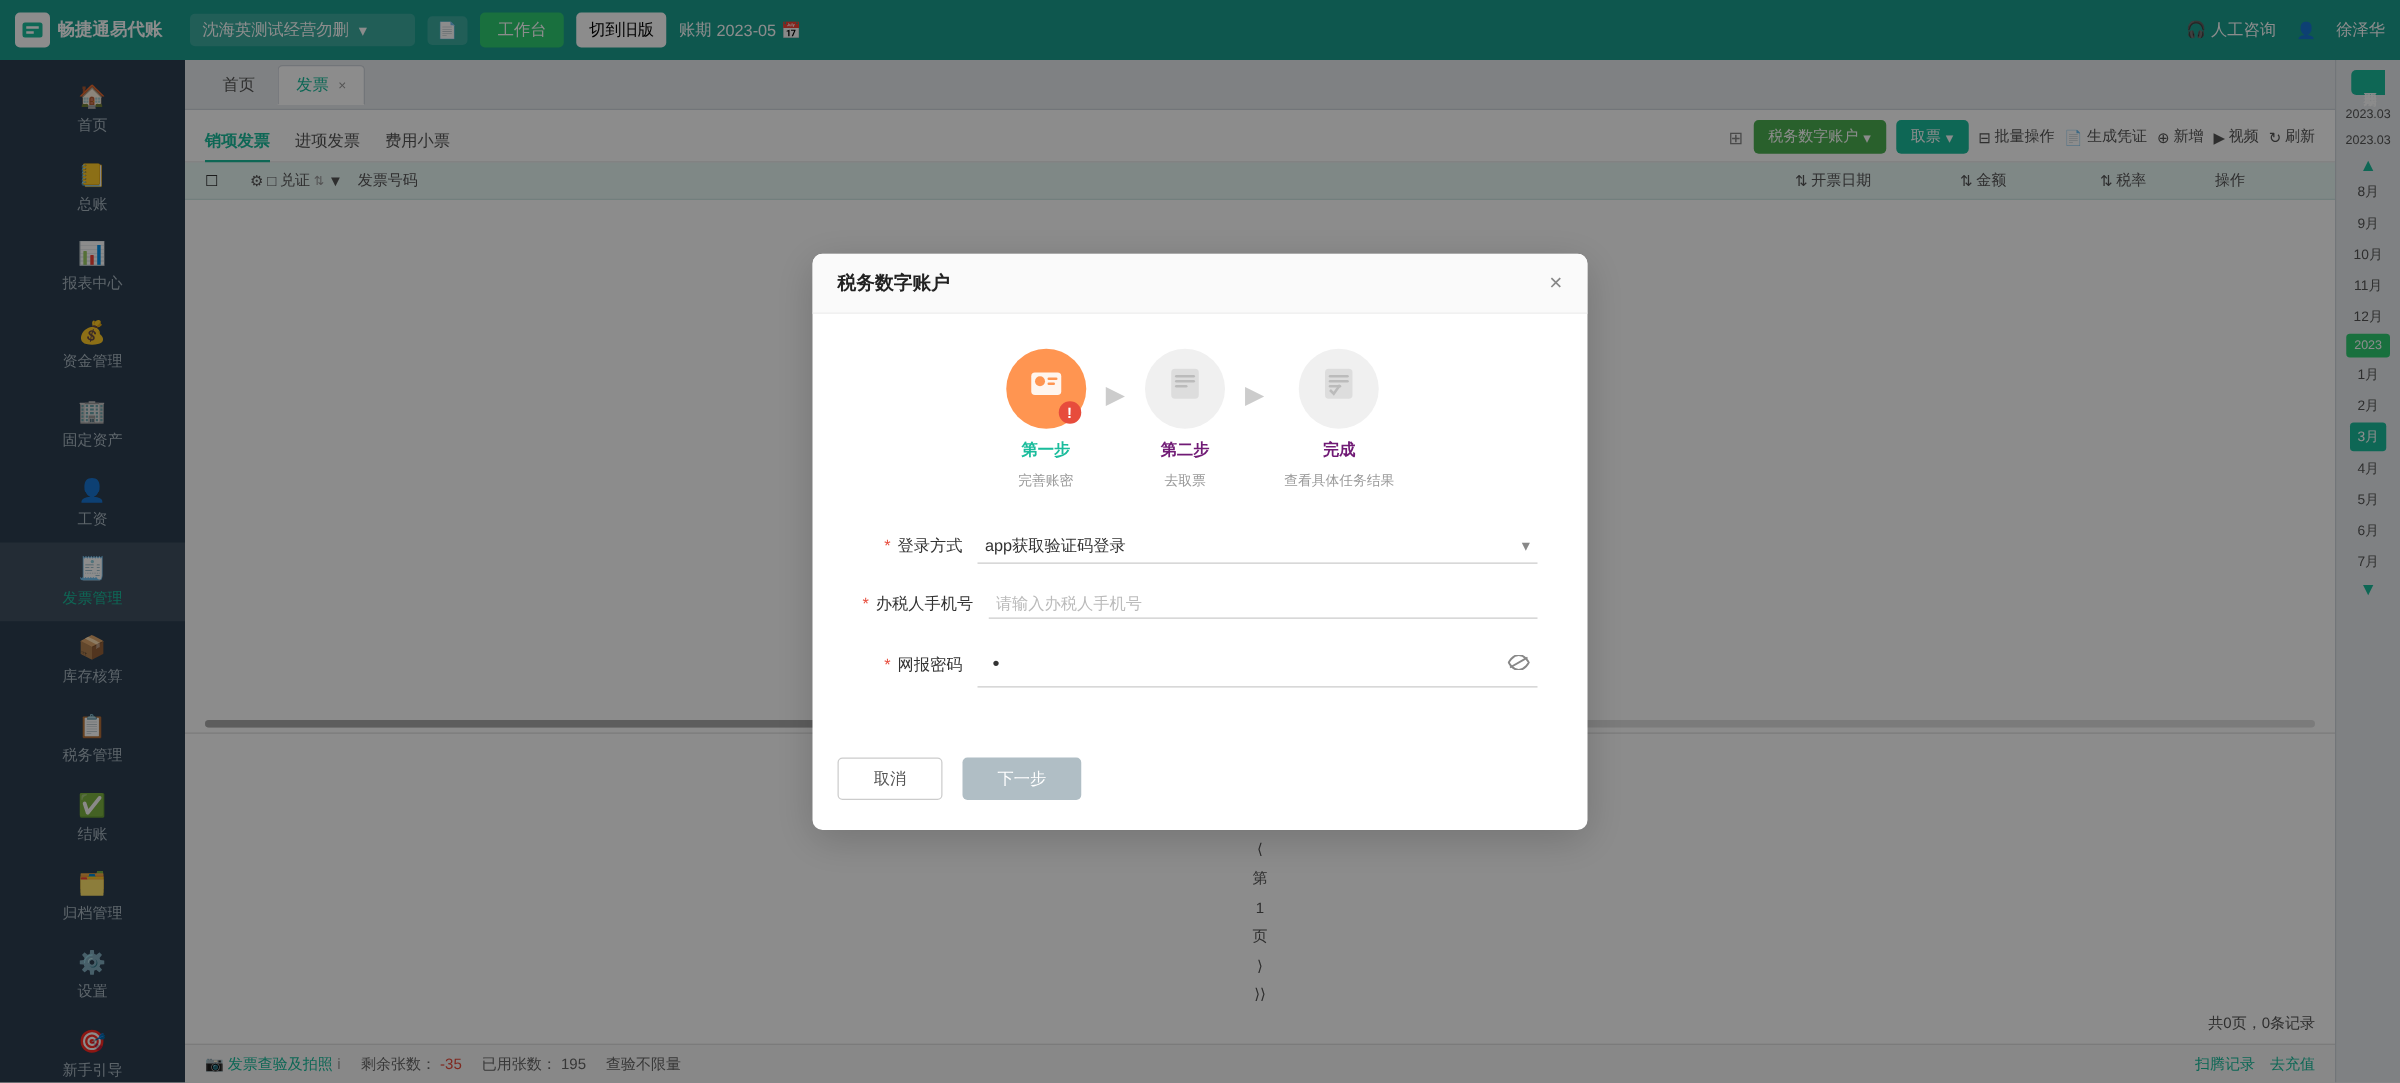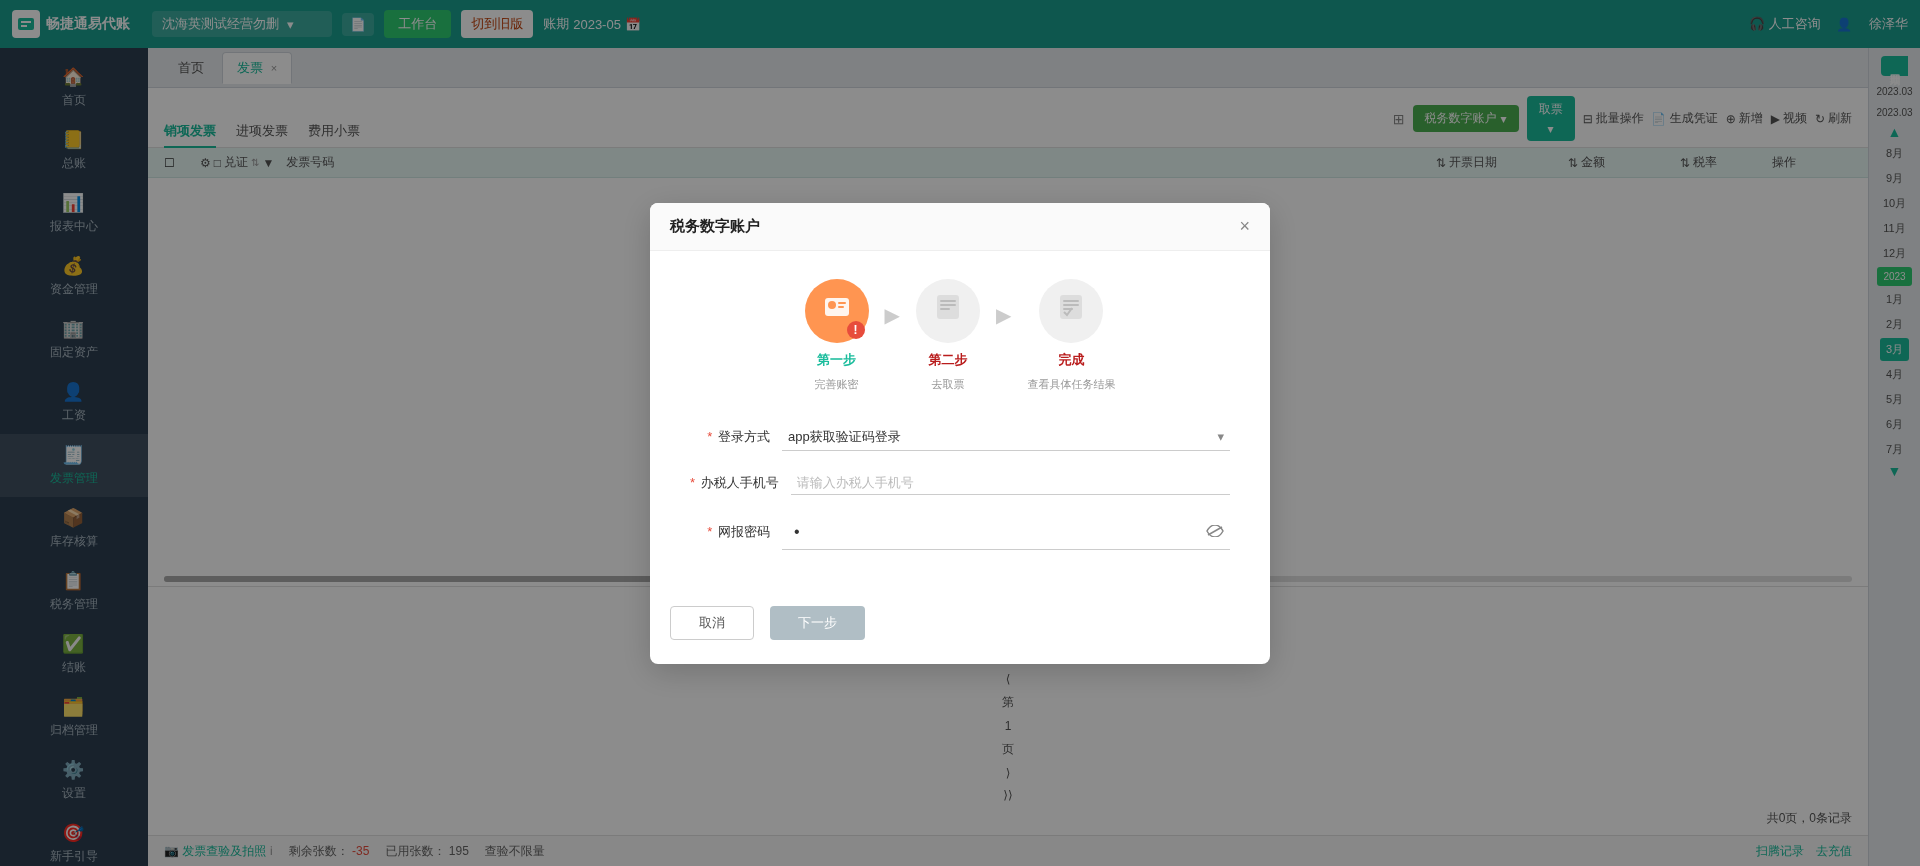--- a/index.html
+++ b/index.html
@@ -61,21 +61,21 @@
       color: white;
       padding: 5px 14px;
       cursor: pointer;
       font-size: 13px;
       font-family: 'Microsoft YaHei', Arial, sans-serif;
     }
     .switch-btn {
       background: white;
       border: none;
       border-radius: 4px;
-      color: #c2410c;
+      color: #000000;
       padding: 5px 10px;
       cursor: pointer;
       font-size: 13px;
       font-family: Liberation Serif, serif;
     }
     .period-label {
       color: white;
       font-size: 13px;
       display: flex;
       align-items: center;
@@ -242,21 +242,20 @@
       color: white;
       border: none;
       border-radius: 4px;
       padding: 5px 12px;
       font-size: 12px;
       cursor: pointer;
       display: flex;
       align-items: center;
       gap: 4px;
       font-family: 'Microsoft YaHei', Arial, sans-serif;
-      flex-direction: column;
     }
     .action-btn {
       color: #555;
       background: none;
       border: none;
       font-size: 12px;
       cursor: pointer;
       display: flex;
       align-items: center;
       gap: 3px;
@@ -437,21 +436,21 @@
       justify-content: center;
       color: white;
       font-size: 12px;
       font-weight: bold;
     }
     .step-label {
       font-size: 13px;
       color: #1abc9c;
       font-weight: bold;
     }
-    .step-label.inactive { color: #b91c1c; }
+    .step-label.inactive { color: #701a75; }
     .step-sub {
       font-size: 11px;
       color: #999;
     }
     .step-arrow {
       color: #ccc;
       font-size: 20px;
       margin: 0 16px;
       margin-bottom: 40px;
     }

